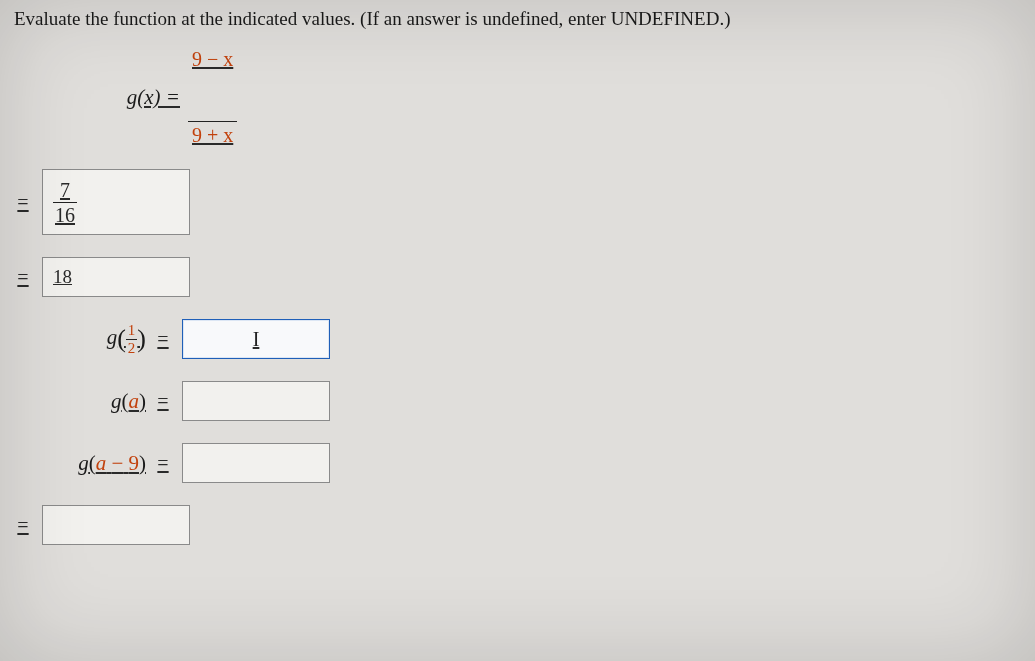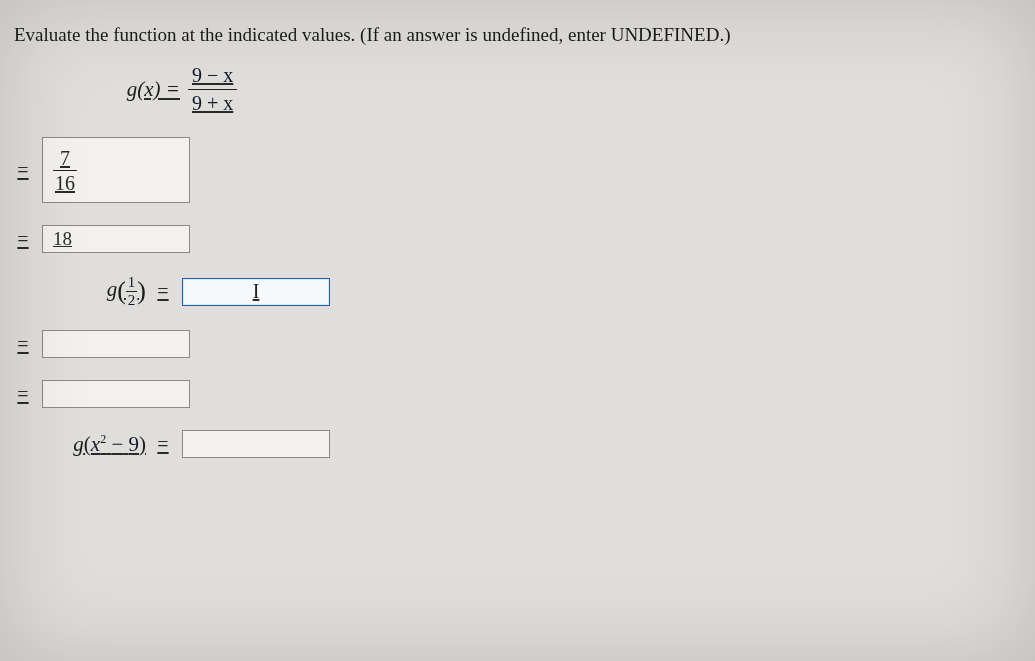--- a/index.html
+++ b/index.html
@@ -7,21 +7,21 @@
       padding: 0;
       background: #e0dedb;
       font-family: 'Georgia', serif;
       color: #2a2a2a;
       width: 1035px;
       height: 661px;
       overflow: hidden;
       position: relative;
     }
     .page {
-      padding: 24px 14px;
+      padding: 8px 14px;
     }
     .instructions {
       font-size: 19px;
       font-weight: 500;
       color: #1a1a1a;
       margin-bottom: 18px;
     }
     .row {
       display: flex;
       align-items: center;
@@ -44,21 +44,21 @@
       padding-right: 10px;
     }
     .value-col {
       display: flex;
       align-items: center;
     }
     .answer-box {
       border: 1px solid #8a8a8a;
       background: #f2f1ee;
       min-width: 148px;
-      height: 28px;
+      height: 40px;
       display: flex;
       align-items: center;
       padding: 0 10px;
       font-size: 19px;
       box-sizing: border-box;
     }
     .answer-box.tall {
       height: 66px;
     }
     .answer-box.active {
@@ -85,22 +85,22 @@
     .fraction.small .den { font-size: 15px; padding-top: 1px; border-top-width: 1px; }
     .def-fraction {
       display: inline-flex;
       flex-direction: column;
       align-items: center;
       font-family: 'Times New Roman', serif;
       font-size: 20px;
       line-height: 1.15;
     }
     .def-fraction .num { padding: 0 4px 2px; }
-    .def-fraction .den { border-top: 1.5px solid #222; padding: 2px 4px 0; }
-    .red { color: #0f172a; font-style: normal; text-align: center; }
+    .def-fraction .den { border-top: 1.5px solid #222; padding: 2px 4px 0; margin-top: 48px; }
+    .red { color: #c2410c; font-style: normal; text-align: center; }
     .ital-var { font-style: italic; }
     .cursor-i {
       font-family: 'Times New Roman', serif;
       color: #222;
       font-size: 20px;
     }
     
     body::after {
       content:"";
       position:absolute;
@@ -157,36 +157,39 @@
     </div>
     <div class="eq">=</div>
     <div class="value-col">
       <div class="answer-box active">
         <span class="cursor-i">I</span>
       </div>
     </div>
   </div>
 
   <div class="row">
+    <div class="label-col">
+      <span class="ital-var">g</span><span class="paren">(</span><span class="ital-var red">a</span><span class="paren">)</span>
+    </div>
     <div class="eq">=</div>
     <div class="value-col">
       <div class="answer-box"></div>
     </div>
   </div>
 
   <div class="row">
+    <div class="label-col">
+      <span class="ital-var">g</span><span class="paren">(</span><span class="ital-var red">a</span> <span class="red">−</span> <span class="red">9</span><span class="paren">)</span>
+    </div>
     <div class="eq">=</div>
     <div class="value-col">
       <div class="answer-box"></div>
     </div>
   </div>
 
   <div class="row" style="margin-bottom:0;">
-    <div class="label-col">
-      <span class="ital-var">g</span><span class="paren">(</span><span class="ital-var red">x</span><sup class="red" style="font-size:12px;">2</sup> <span class="red">−</span> <span class="red">9</span><span class="paren">)</span>
-    </div>
     <div class="eq">=</div>
     <div class="value-col">
       <div class="answer-box"></div>
     </div>
   </div>
 
 </div>
 
 </body></html>

